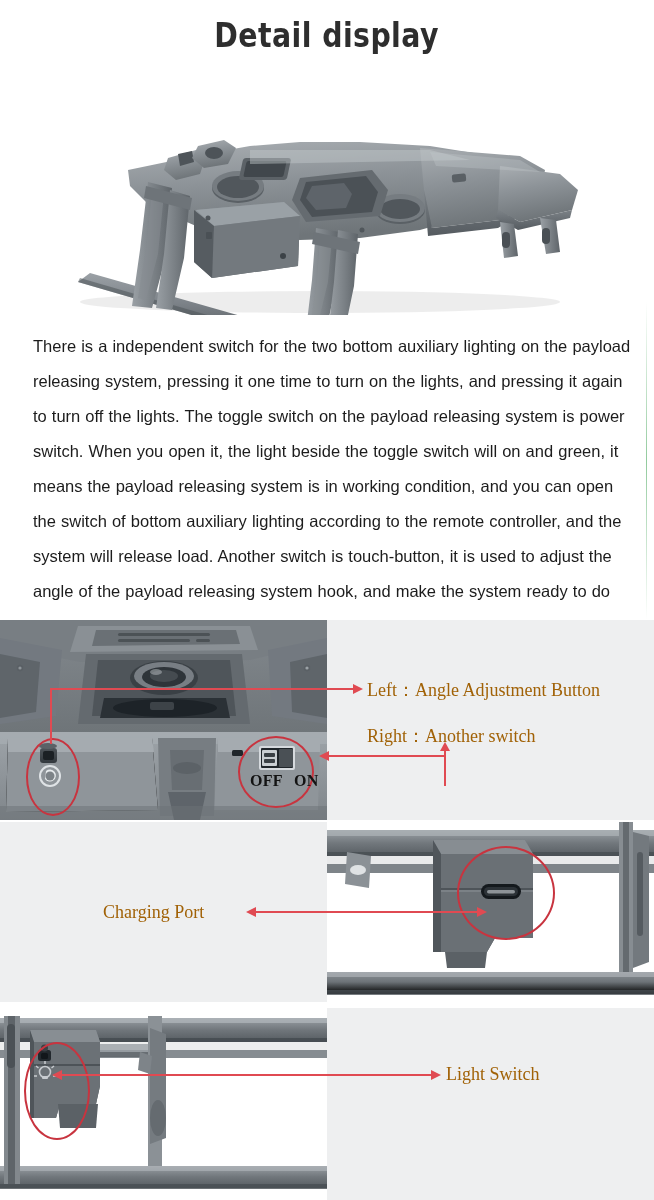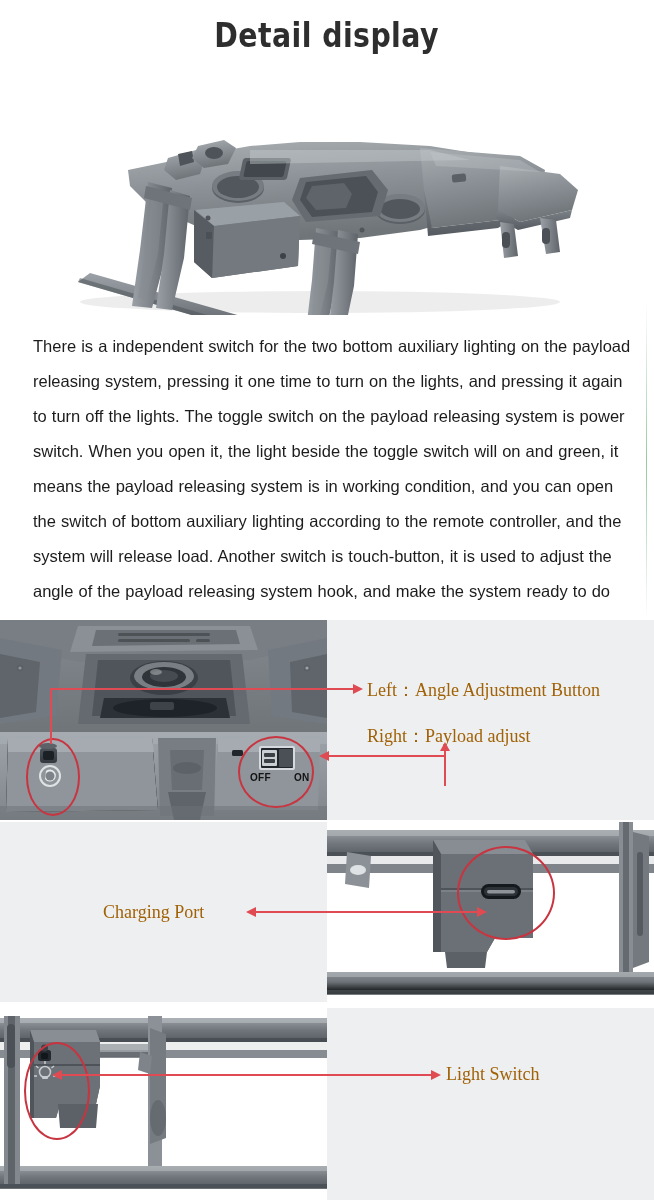--- a/index.html
+++ b/index.html
@@ -133,23 +133,23 @@
 
   .ellipse {
     position: absolute;
     border: 2px solid #c8343f;
     border-radius: 50%;
     background: transparent;
   }
 
   .sw-text {
     position: absolute;
-    font-family: Liberation Sans, sans-serif;
+    font-family: Liberation Serif, serif;
     font-weight: 700;
-    font-size: 10px;
+    font-size: 16px;
     color: #131313;
     letter-spacing: 0.3px;
   }
 </style>
 </head>
 <body>
 
 <div class="page">
 
   <div class="title-bar">
@@ -362,21 +362,21 @@
       <div class="arrow-line" style="left:50px; top:68px; width:277px;"></div>
     </div>
 
     <div class="label-pane">
 
       <div class="arrow-line" style="left:0px; top:68px; width:26px;"></div>
       <div class="arrow-head ah-right" style="left:26px; top:64px;"></div>
 
       <div class="ann-label" style="left:40px; top:58px;">Left：Angle Adjustment Button</div>
 
-      <div class="ann-label" style="left:40px; top:104px;">Right：Payload adjust</div>
+      <div class="ann-label" style="left:40px; top:104px;">Right：Another switch</div>
 
       <div class="arrow-line" style="left:0px; top:135px; width:119px;"></div>
       <div class="arrow-vline" style="left:117px; top:131px; height:6px;"></div>
       <div class="arrow-vline" style="left:117px; top:128px; height:8px;"></div>
       <div class="arrow-head ah-left" style="left:-8px; top:131px;"></div>
     </div>
   </div>
 
   <div class="arrow-vline" style="left:444px; top:748px; height:38px;"></div>
   <div class="arrow-head ah-up" style="left:440px; top:742px;"></div>

